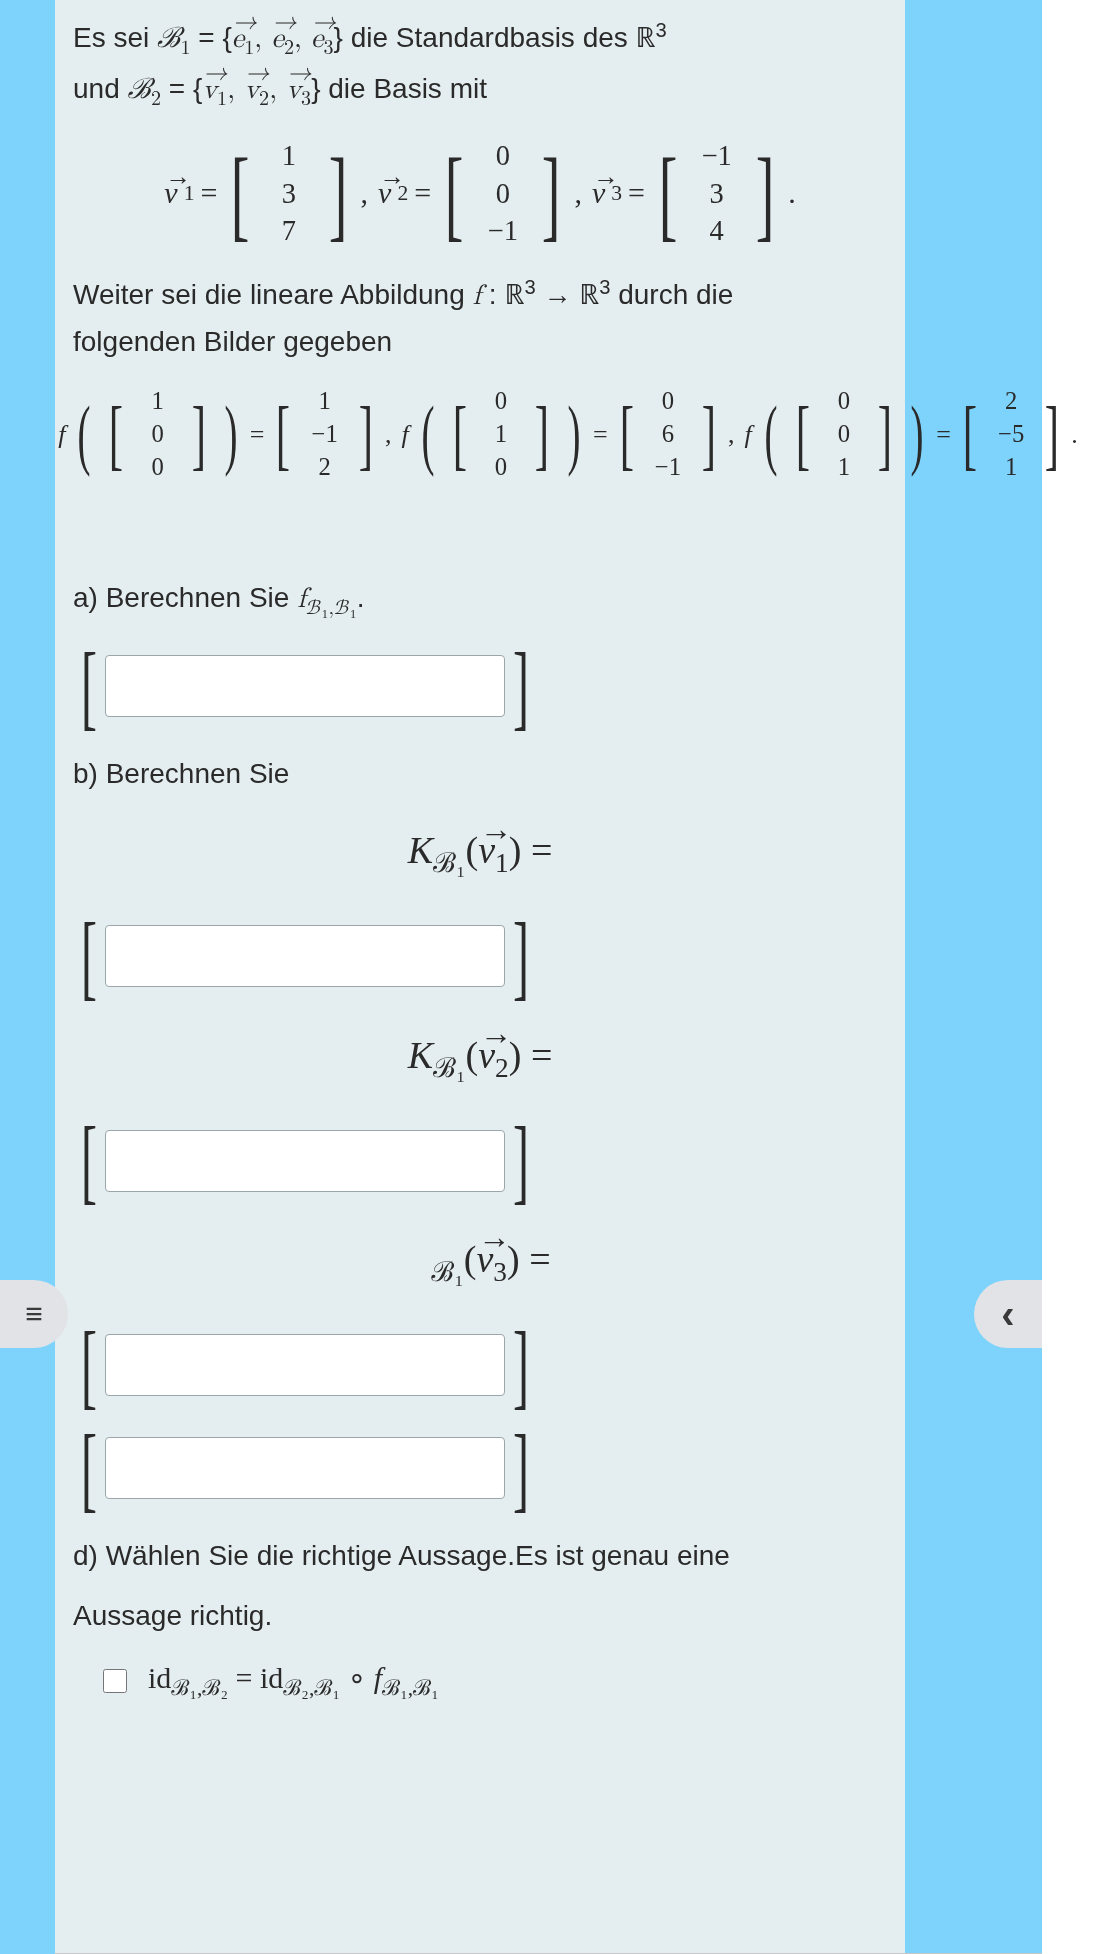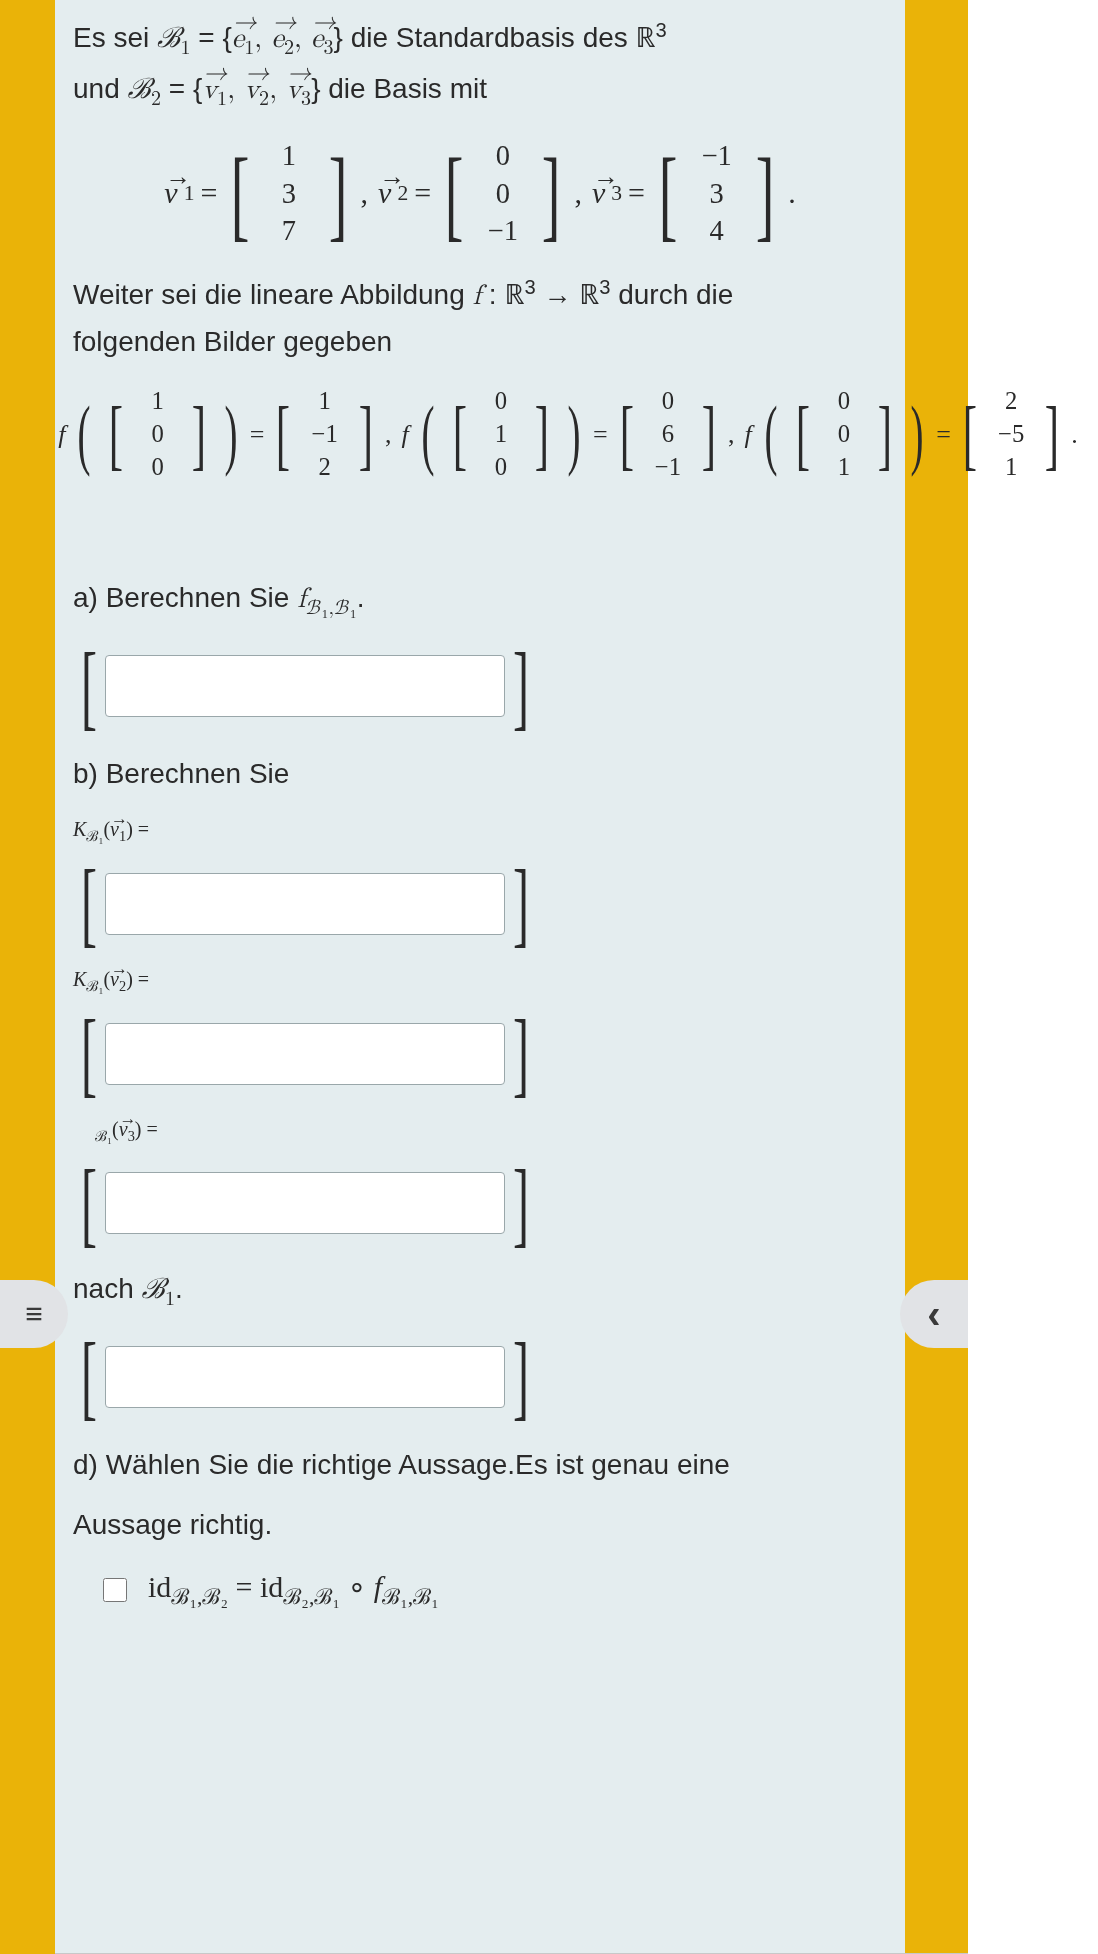--- a/index.html
+++ b/index.html
@@ -3,24 +3,24 @@
 <meta charset="utf-8">
 <style>
   * { box-sizing: border-box; }
   body {
     margin: 0;
     font-family: Arial, Helvetica, sans-serif;
     background: #ffffff;
     color: #2a2a2a;
   }
   .page {
-    width: 968px;
+    width: 1042px;
     min-height: 1954px;
     position: relative;
-    background: #eab308;
+    background: #7dd3fc;
   }
   .content {
     margin: 0 55px;
     background: #e4edef;
     padding: 10px 18px 40px 18px;
     min-height: 1954px;
     position: relative;
     width: 850px;
   }
   .para {
@@ -94,21 +94,22 @@
     background: #ffffff;
     font-size: 22px;
     padding: 0 10px;
   }
   .section-label {
     font-size: 28px;
     margin-top: 34px;
   }
   .inline-math {
     font-family: "Cambria Math", Georgia, serif;
-    font-size: 20px;
+    font-size: 38px;
+    text-align: center;
   }
   .choice-row {
     display: flex;
     align-items: center;
     gap: 18px;
     margin: 16px 0 0 26px;
     font-family: "Cambria Math", Georgia, serif;
     font-size: 30px;
   }
   .choice-row input[type=checkbox] {
@@ -301,23 +302,20 @@
 
     <p class="inline-math" style="margin-left:22px">
       <span class="sub">ℬ₁</span>(<span class="vec i">v</span><span class="sub">3</span>) <span>=</span>
     </p>
     <div class="input-block">
       <span class="ib-bracket">[</span>
       <input class="ib-input" type="text" style="">
       <span class="ib-bracket">]</span>
     </div>
 
-    <p class="section-label" style="margin-top:4px">
-      <span>nach </span><span class="math"><span class="calB">ℬ</span><span class="sub">1</span></span><span>.</span>
-    </p>
     <div class="input-block">
       <span class="ib-bracket">[</span>
       <input class="ib-input" type="text" style="">
       <span class="ib-bracket">]</span>
     </div>
 
     <p class="section-label">d) Wählen Sie die richtige Aussage.Es ist genau eine</p>
     <p class="section-label" style="margin-top:4px">Aussage richtig.</p>
 
     <div class="choice-row">

